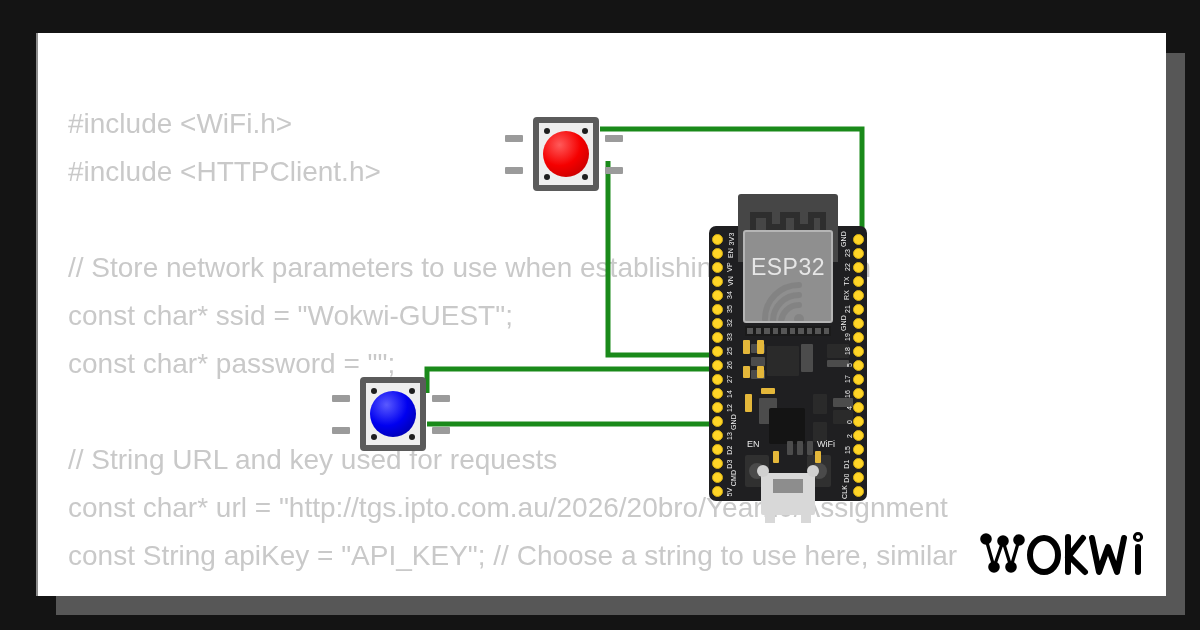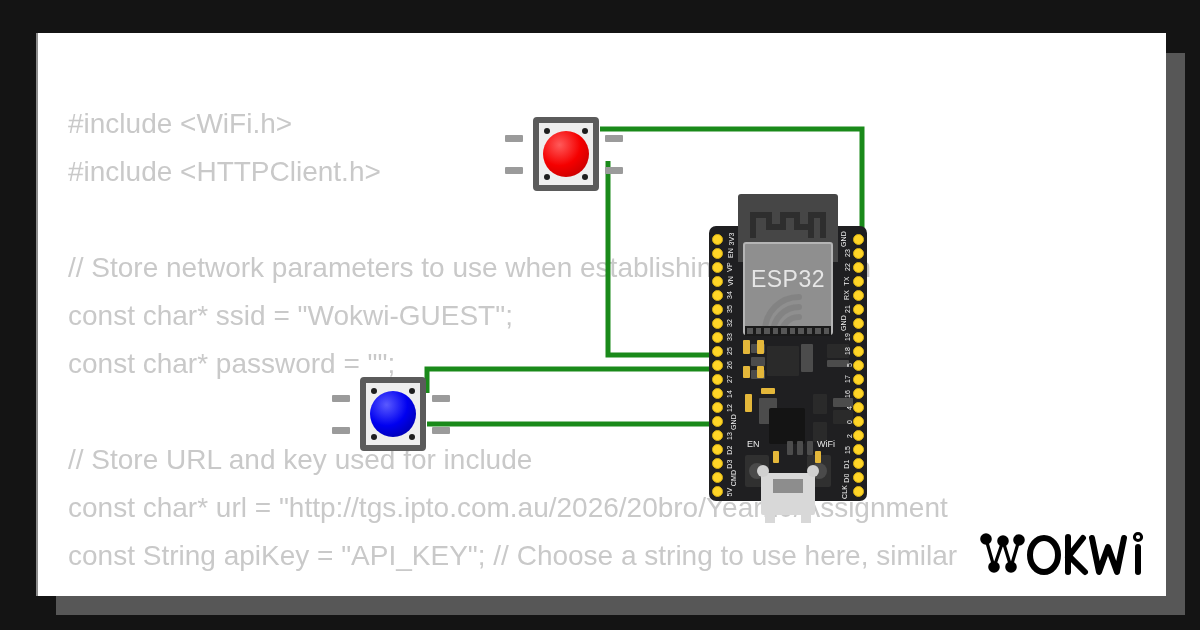--- a/index.html
+++ b/index.html
@@ -205,21 +205,21 @@
   }
   .esp-led {
     position: absolute;
     width: 5px; height: 5px;
     border-radius: 1px;
     background: #e2a321;
     top: 58px;
   }
   .esp-can {
     position: absolute;
-    left: 34px; top: 16px;
+    left: 34px; top: 4px;
     width: 90px; height: 93px;
     background: #8f8f8f;
     border: 2px solid #b5b5b5;
     border-radius: 3px;
     display: flex;
     align-items: flex-start;
     justify-content: center;
     overflow: hidden;
   }
   .esp-can-text {
@@ -334,21 +334,21 @@
   <div class="panel">
 
     <div class="code" style="left:30px; top:67px;">
       <div class="code-line">#include &lt;WiFi.h&gt;</div>
       <div class="code-line">#include &lt;HTTPClient.h&gt;</div>
       <div class="code-line blank"></div>
       <div class="code-line">// Store network parameters to use when establishing connection</div>
       <div class="code-line">const char* ssid = "Wokwi-GUEST";</div>
       <div class="code-line">const char* password = "";</div>
       <div class="code-line blank"></div>
-      <div class="code-line">// Store URL and key used for include</div>
+      <div class="code-line">// String URL and key used for requests</div>
       <div class="code-line">const char* url = "http://tgs.ipto.com.au/2026/20bro/Year10/Assignment</div>
       <div class="code-line">const String apiKey = "API_KEY"; // Choose a string to use here, similar</div>
     </div>
   </div>
 
 
   <div class="diagram">
 
     <svg class="wires" width="1200" height="630">
 

